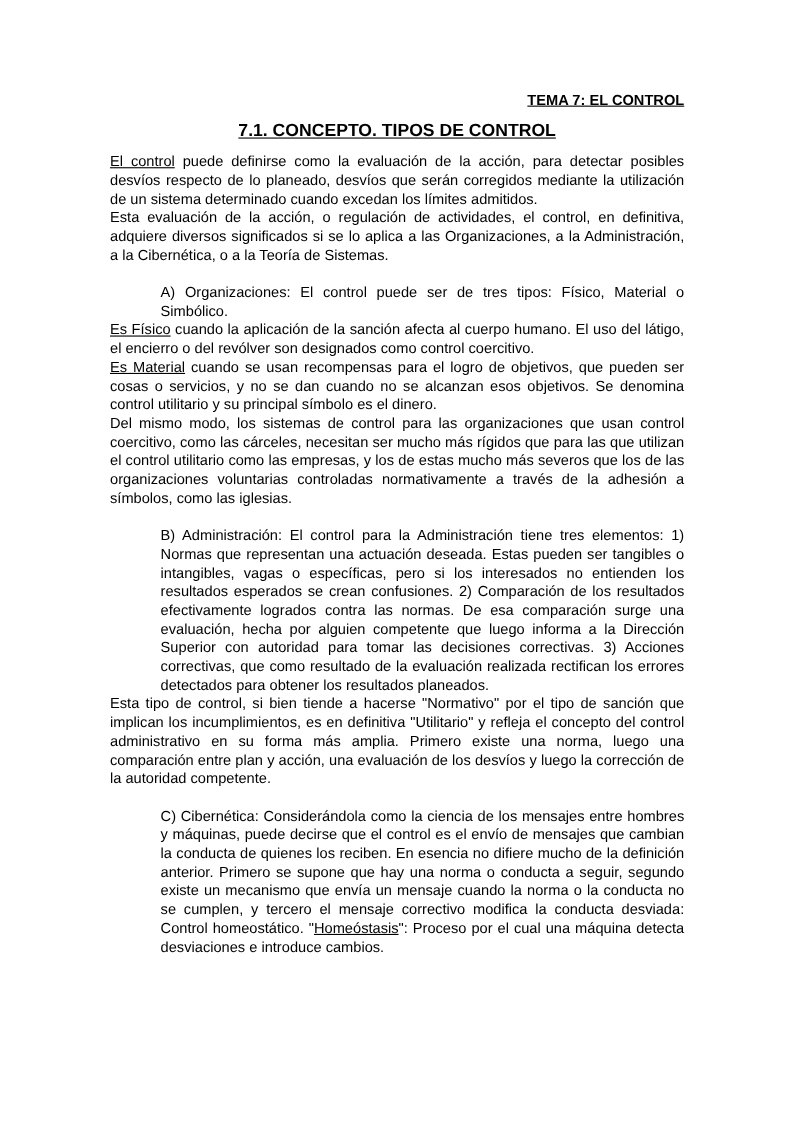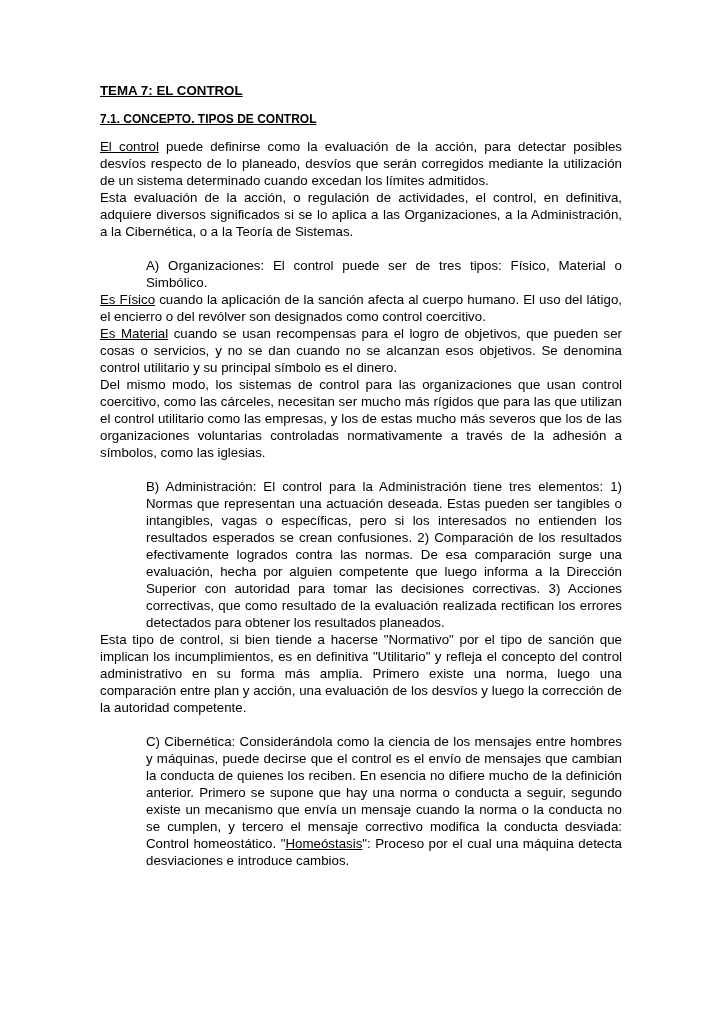--- a/index.html
+++ b/index.html
@@ -15,28 +15,28 @@
     background: #ffffff;
     font-family: "Liberation Sans", sans-serif;
     font-size: 13.3px;
     line-height: 17px;
     color: #000000;
   }
   .title {
     font-size: 13.3px;
     font-weight: bold;
     text-decoration: underline;
-    text-align: left;
+    text-align: right;
     margin: 0 0 12px 0;
   }
   .heading {
-    font-size: 12px;
+    font-size: 16px;
     font-weight: bold;
     text-decoration: underline;
-    text-align: left;
+    text-align: center;
     margin: 0 0 10px 0;
   }
   .para {
     margin: 0;
     text-align: justify;
   }
   .para.gap {
     margin-top: 17px;
     margin-left: 46px;
   }

